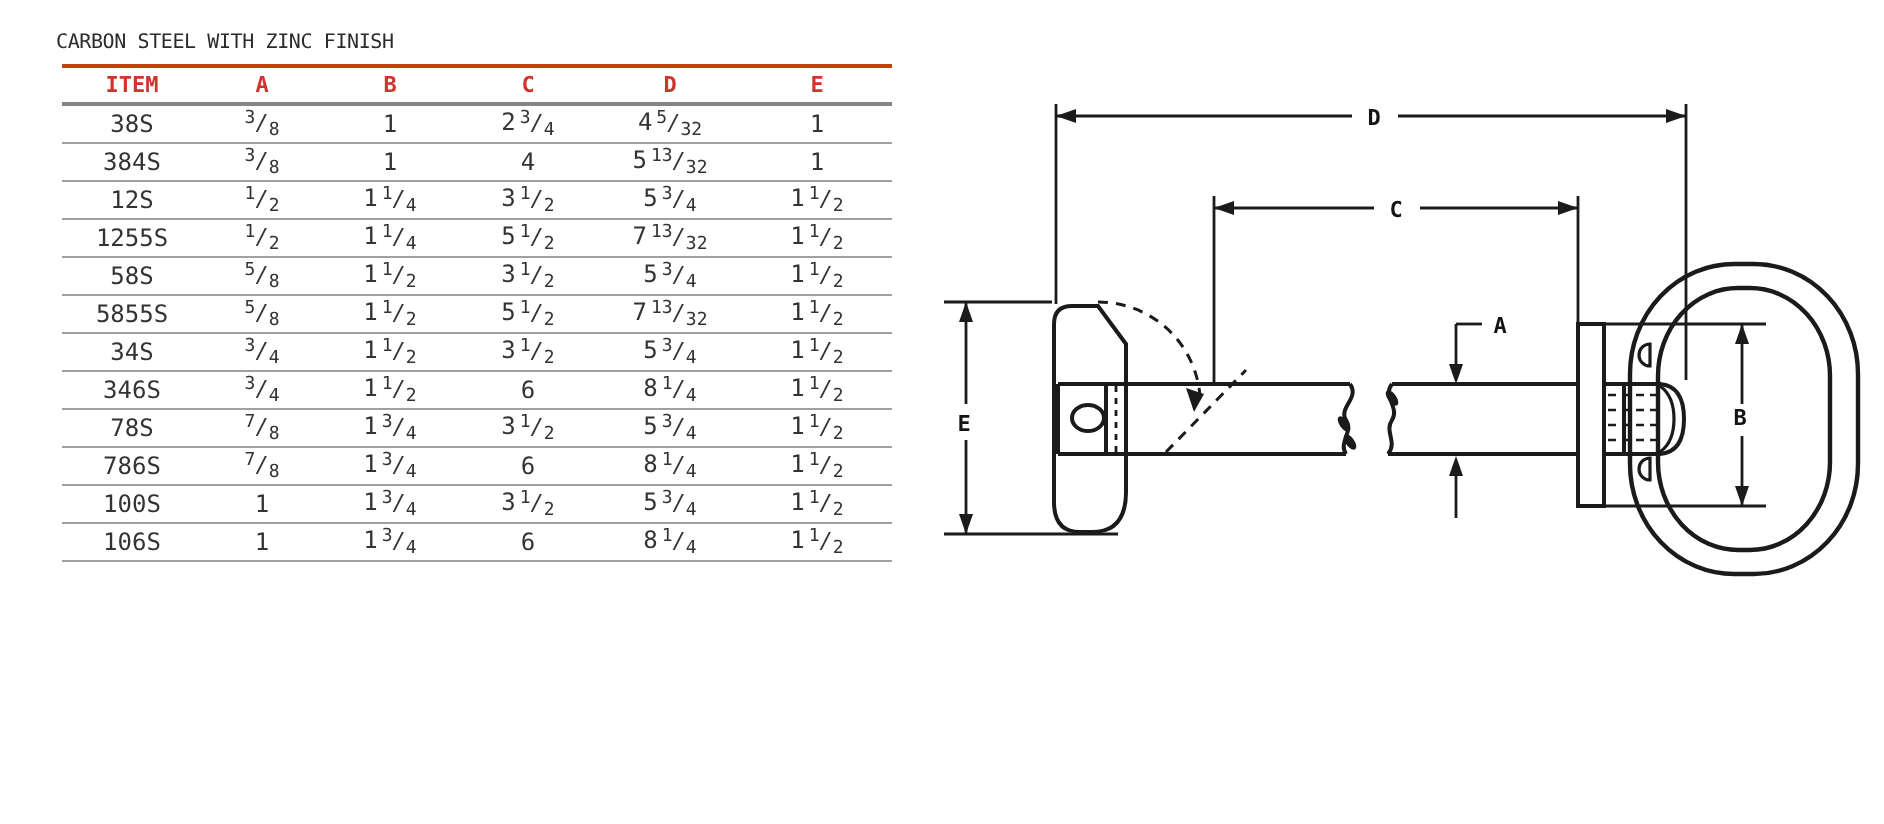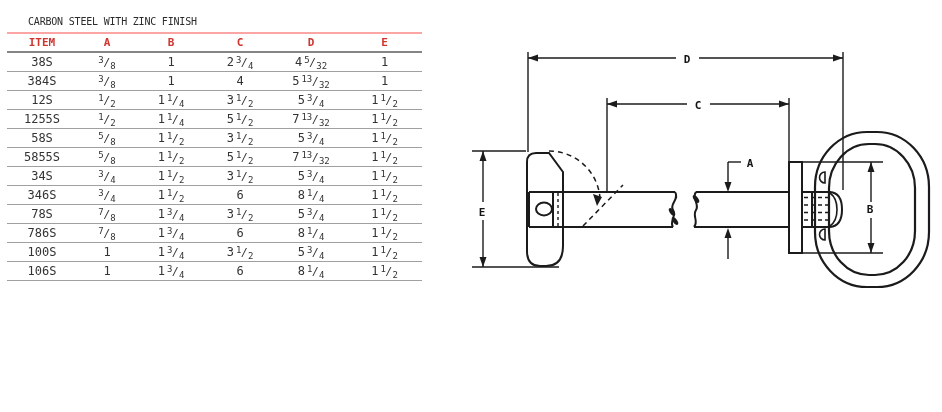--- a/index.html
+++ b/index.html
@@ -6,22 +6,22 @@
   .canvas{
     position:relative;width:942px;height:392px;background:#ffffff;overflow:hidden;
     font-family:"DejaVu Sans Mono", monospace;color:#2e2e2e;
   }
   
   .titles{position:absolute;left:25px;top:14px;width:415px;height:17px;font-size:10px;
     letter-spacing:-0.2px;color:#2b2b2b;white-space:nowrap;}
   .title-left{position:absolute;left:3px;top:2px;}
   .title-right{position:absolute;left:207px;top:2px;}
   table.dims{
-    position:absolute;left:7px;top:32px;width:415px;border-collapse:collapse;
-    border-top:2px solid #fca5a5;table-layout:fixed;
+    position:absolute;left:31px;top:32px;width:415px;border-collapse:collapse;
+    border-top:2px solid #c2410c;table-layout:fixed;
   }
   table.dims col.c0{width:70px}
   table.dims col.c1{width:60px}
   table.dims col.c2{width:68px}
   table.dims col.c3{width:70px}
   table.dims col.c4{width:72px}
   table.dims col.c5{width:75px}
   table.dims th{
     height:17px;padding:0;font-size:11px;font-weight:bold;color:#cf342e;
     text-align:center;border-bottom:2px solid #858585;

